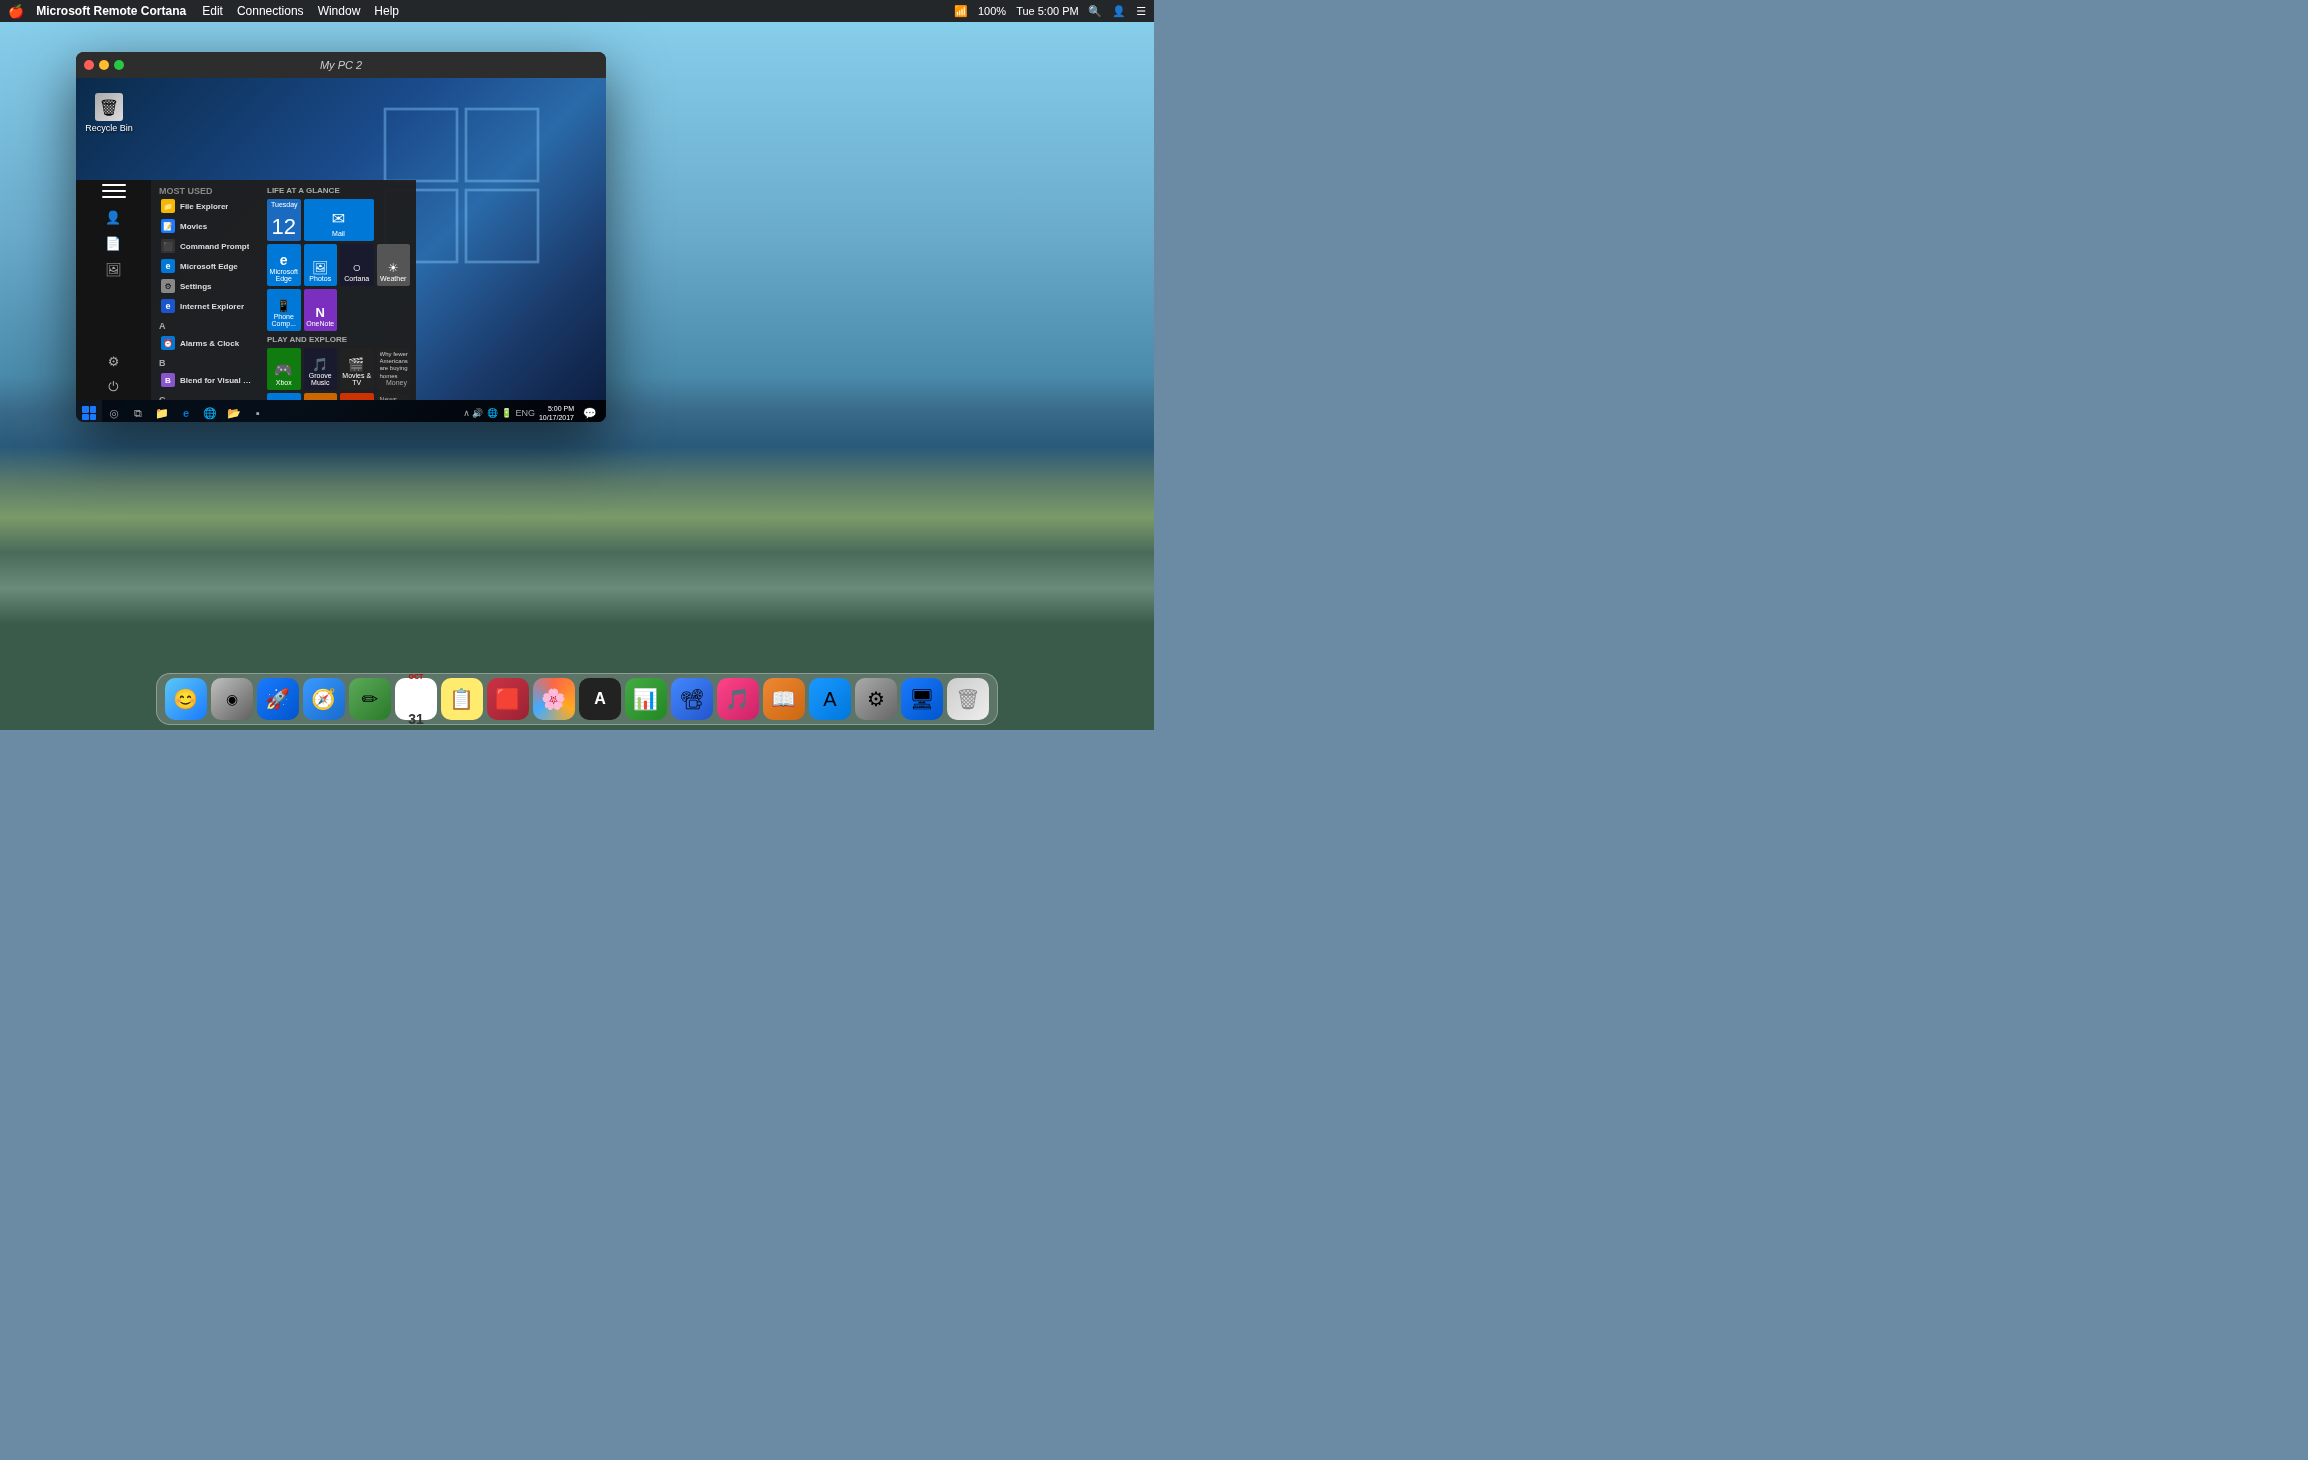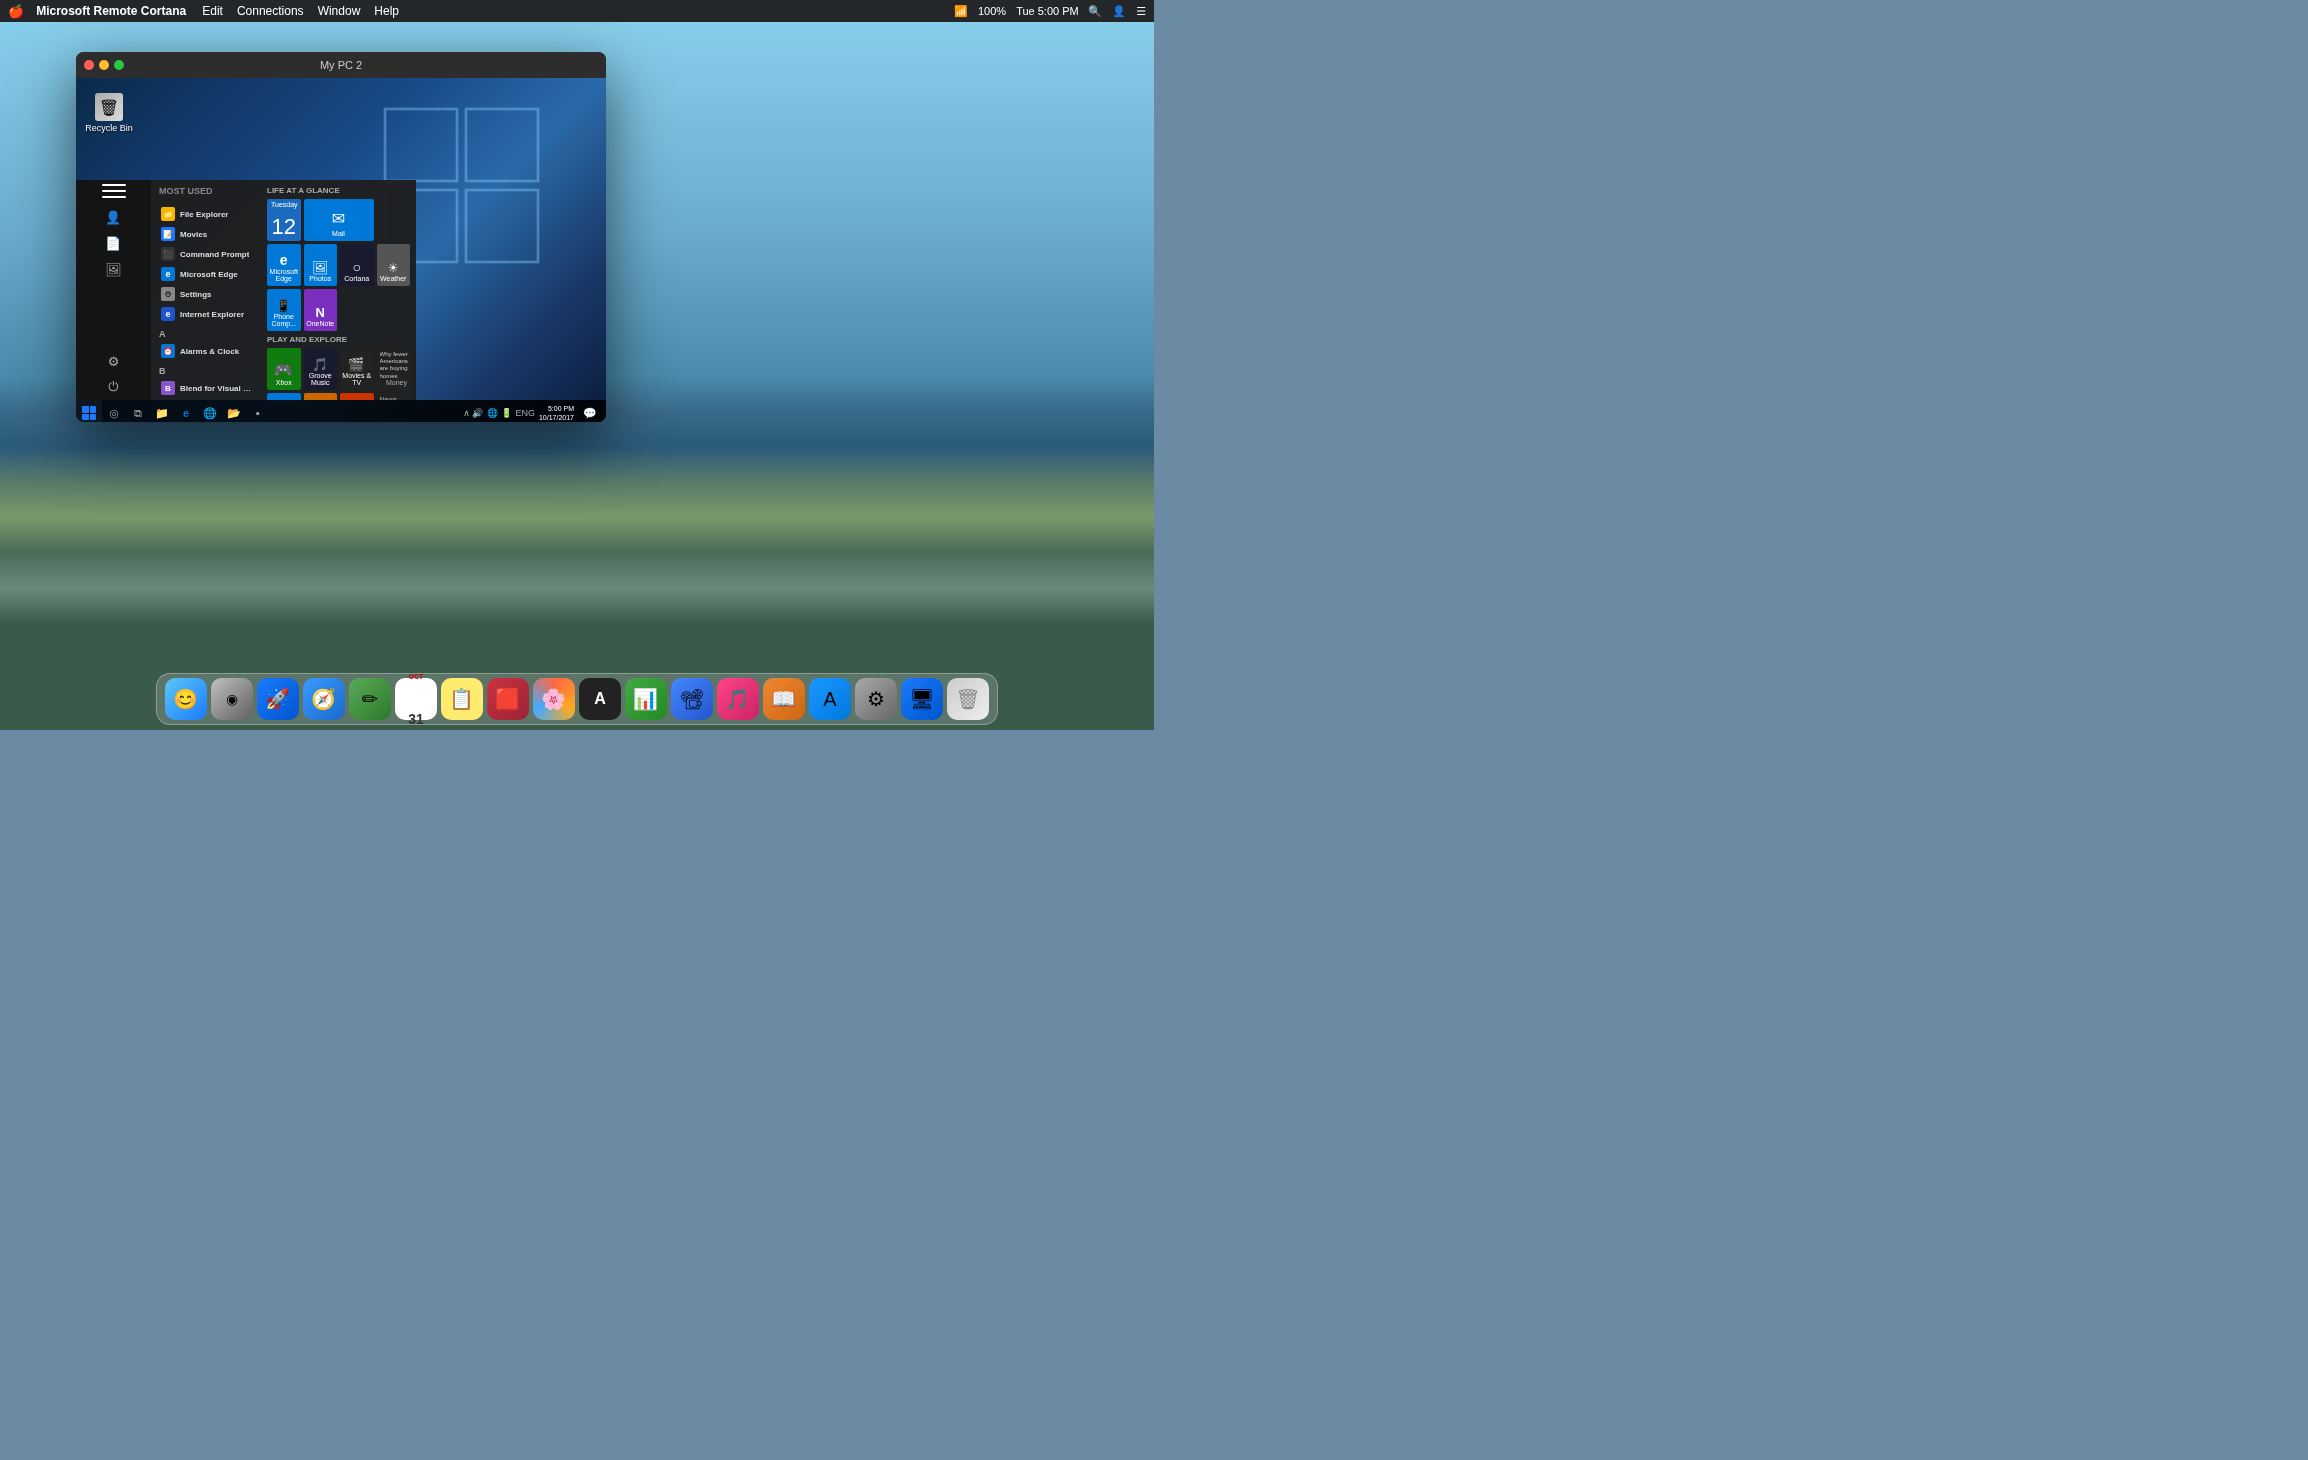--- a/index.html
+++ b/index.html
@@ -115,20 +115,21 @@
       overflow: hidden;
       z-index: 20;
     }
     .remote-titlebar {
       height: 22px;
       background: #2d2d2d;
       display: flex;
       align-items: center;
       padding: 13px 8px;
       position: relative;
+      font-style: italic;
     }
     .titlebar-buttons {
       display: flex;
       gap: 5px;
     }
     .tb-btn {
       width: 10px;
       height: 10px;
       border-radius: 50%;
       cursor: pointer;
@@ -243,21 +244,21 @@
     .start-middle {
       width: 110px;
       padding: 6px 8px;
       overflow-y: auto;
       flex-shrink: 0;
     }
     .start-section-title {
       font-size: 9px;
       color: #888;
       text-transform: uppercase;
-      margin-bottom: 8px;
+      margin-bottom: 0;
       font-weight: 600;
     }
     .start-app-item {
       display: flex;
       align-items: center;
       padding: 3px 2px;
       cursor: pointer;
       border-radius: 2px;
     }
     .start-app-icon {

